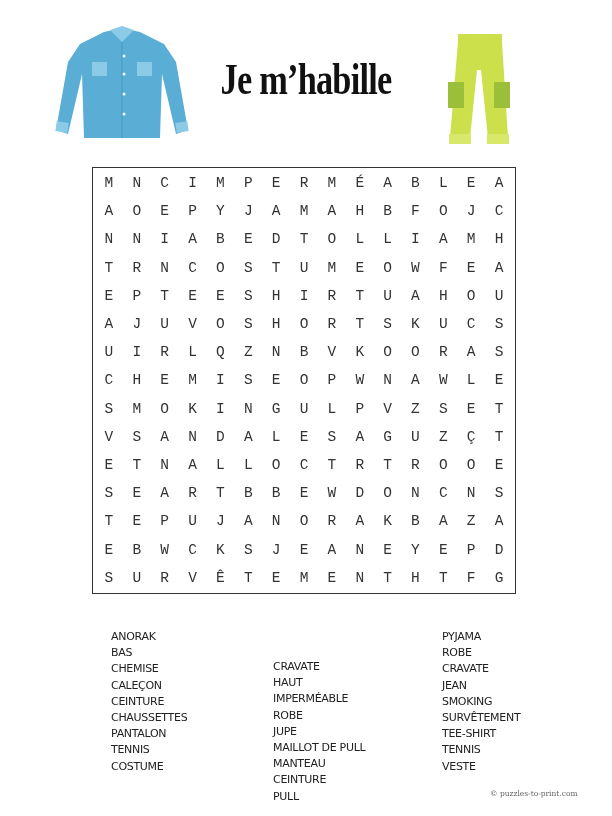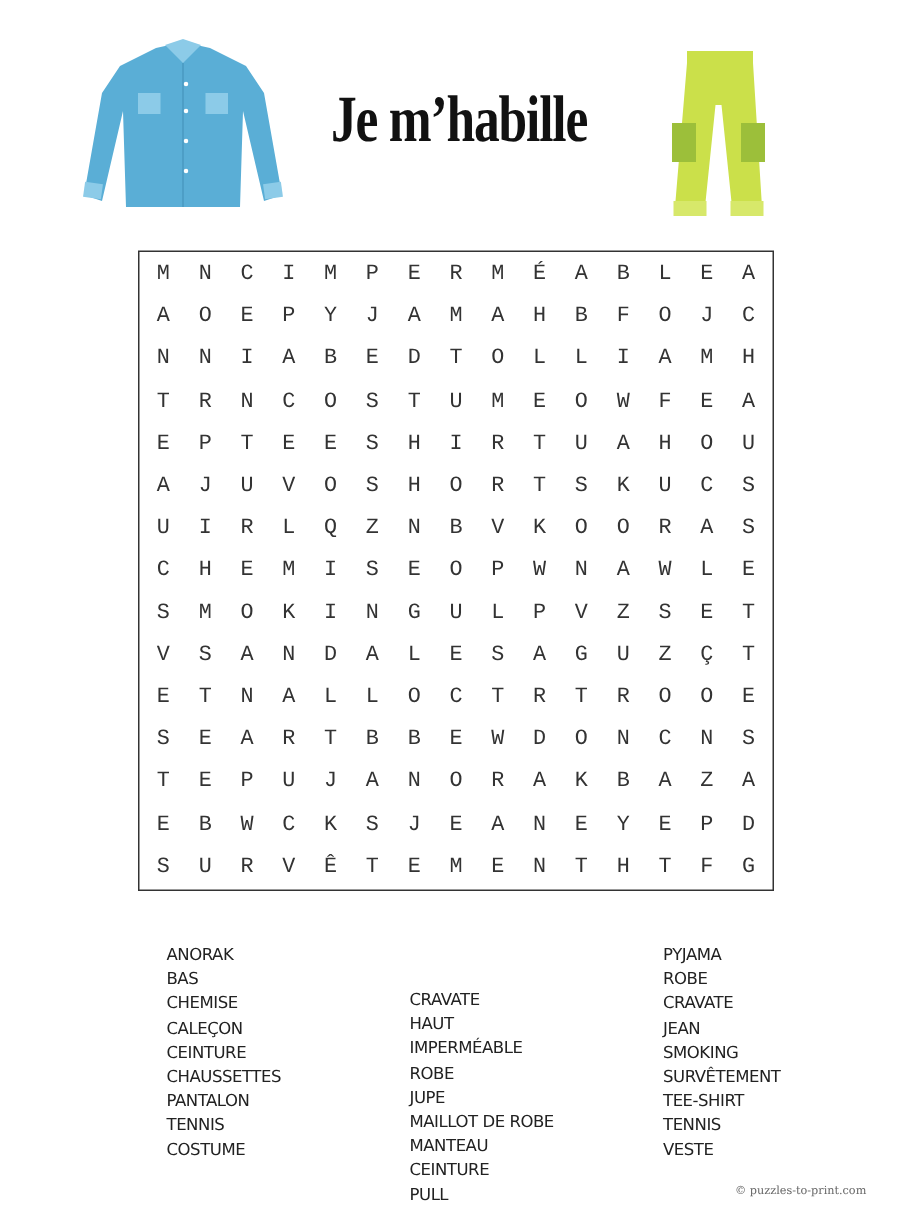--- a/index.html
+++ b/index.html
@@ -299,21 +299,21 @@
       <div class="word">PANTALON</div>
       <div class="word">TENNIS</div>
       <div class="word">COSTUME</div>
     </div>
   <div class="col" style="left:273px;margin-top:30px;" id="col1">
       <div class="word">CRAVATE</div>
       <div class="word">HAUT</div>
       <div class="word">IMPERMÉABLE</div>
       <div class="word">ROBE</div>
       <div class="word">JUPE</div>
-      <div class="word">MAILLOT DE ROBE</div>
+      <div class="word">MAILLOT DE PULL</div>
       <div class="word">MANTEAU</div>
       <div class="word">CEINTURE</div>
       <div class="word">PULL</div>
     </div>
   <div class="col" style="left:442px;" id="col2">
       <div class="word">PYJAMA</div>
       <div class="word">ROBE</div>
       <div class="word">CRAVATE</div>
       <div class="word">JEAN</div>
       <div class="word">SMOKING</div>

